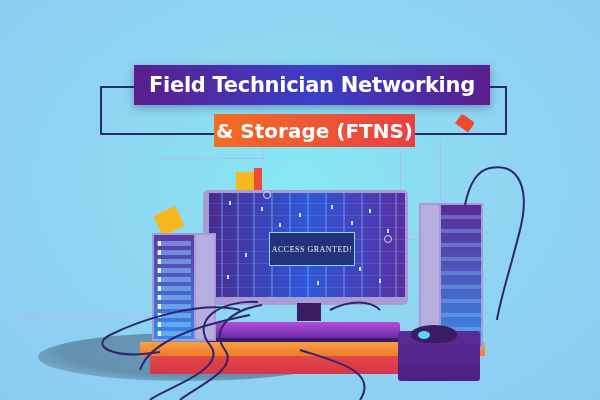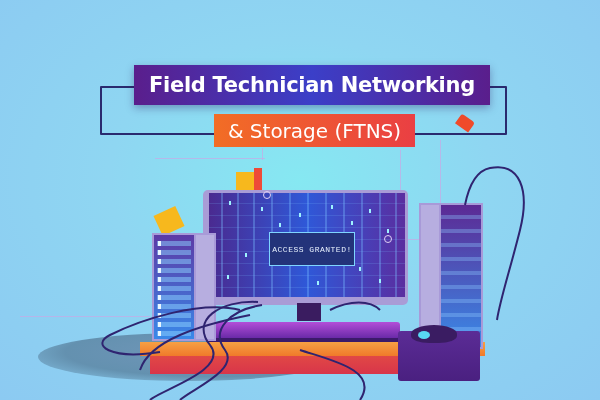--- a/index.html
+++ b/index.html
@@ -9,36 +9,36 @@
   .abs { position:absolute; }
   .title-frame { left:100px; top:86px; width:403px; height:45px; border:2px solid #2a2a6e; border-radius:1px; }
   .banner1 { left:134px; top:65px; width:356px; height:40px;
     background: linear-gradient(90deg,#5a1e8c 0%,#3b3fc8 50%,#5a1e8c 100%);
     display:flex; align-items:center; justify-content:center;
     box-shadow: 0 3px 8px rgba(40,20,90,0.35); }
   .banner1 span { color:#fff; font-weight:bold; font-size:21px; letter-spacing:-0.3px; }
   .banner2 { left:214px; top:114px; width:201px; height:33px;
     background: linear-gradient(90deg,#f26d25 0%,#ea3f43 100%);
     display:flex; align-items:center; justify-content:center; }
-  .banner2 span { color:#fff; font-weight:normal; font-size:20px; }
+  .banner2 span { color:#fff; font-weight:bold; font-size:20px; }
   .orange-tab { left:457px; top:117px; width:16px; height:12px; background:#f04a2a; transform:rotate(35deg); border-radius:3px 3px 0 0; }
   .circuit { border-color: rgba(200,170,230,0.7); border-style:solid; border-width:0; }
   .shadow-ellipse { left:38px; top:333px; width:300px; height:48px; border-radius:50%;
     background: radial-gradient(ellipse at 60% 40%, #6e90b4 0%, #5f8aa8 60%, rgba(95,138,168,0) 100%); opacity:0.9; }
   .desk-top { left:140px; top:342px; width:345px; height:14px; background:linear-gradient(#f7a044,#f07a2a); }
   .desk-front { left:150px; top:354px; width:270px; height:20px; background:linear-gradient(#e24a45,#d8354a); }
   .monitor { left:203px; top:190px; width:205px; height:115px; background:#a99cd6; border-radius:5px; }
   .screen { left:209px; top:193px; width:196px; height:104px;
     background: linear-gradient(90deg,#4a2a90 0%,#2f58d8 50%,#5a2ea0 100%); overflow:hidden; }
   .screen .col { position:absolute; top:0; bottom:0; width:2px; background:rgba(120,190,255,0.35); }
   .screen .row { position:absolute; left:0; right:0; height:1px; background:rgba(120,190,255,0.18); }
   .screen .dot { position:absolute; width:2px; height:4px; background:#9ef3ff; }
   .access-box { left:269px; top:232px; width:84px; height:32px; border:1px solid #7fd5ff; background:#23337a;
     display:flex; align-items:center; justify-content:center; }
-  .access-box span { color:#e8f2ff; font-family:Liberation Mono, monospace; font-size:8px; letter-spacing:0.5px; }
+  .access-box span { color:#e8f2ff; font-family:Liberation Serif, serif; font-size:8px; letter-spacing:0.5px; }
   .neck { left:297px; top:303px; width:24px; height:18px; background:#3a1c60; }
   .keyboard { left:210px; top:322px; width:190px; height:16px; background:linear-gradient(#b34ed8,#6a2aa8); border-radius:3px; }
   .keyboard-base { left:205px; top:334px; width:200px; height:8px; background:#3c1a6a; border-radius:0 0 4px 4px; }
   .tower-left { left:152px; top:233px; width:64px; height:108px; background:#a89ad8; }
   .tower-left .front { position:absolute; left:2px; top:2px; width:40px; height:104px; background:linear-gradient(#5c3aa6,#3a88e8); }
   .tower-left .side { position:absolute; left:44px; top:2px; width:18px; height:104px; background:#b7aee0; }
   .tower-left .slot { position:absolute; left:3px; width:34px; height:5px; background:rgba(140,210,255,0.5); }
   .tower-left .slot::before { content:""; position:absolute; left:1px; top:0; width:3px; height:5px; background:#eaf6ff; }
   .tower-right { left:419px; top:203px; width:64px; height:146px; background:#a89ad8; }
   .tower-right .side { position:absolute; left:2px; top:2px; width:18px; height:142px; background:#b7aee0; }

